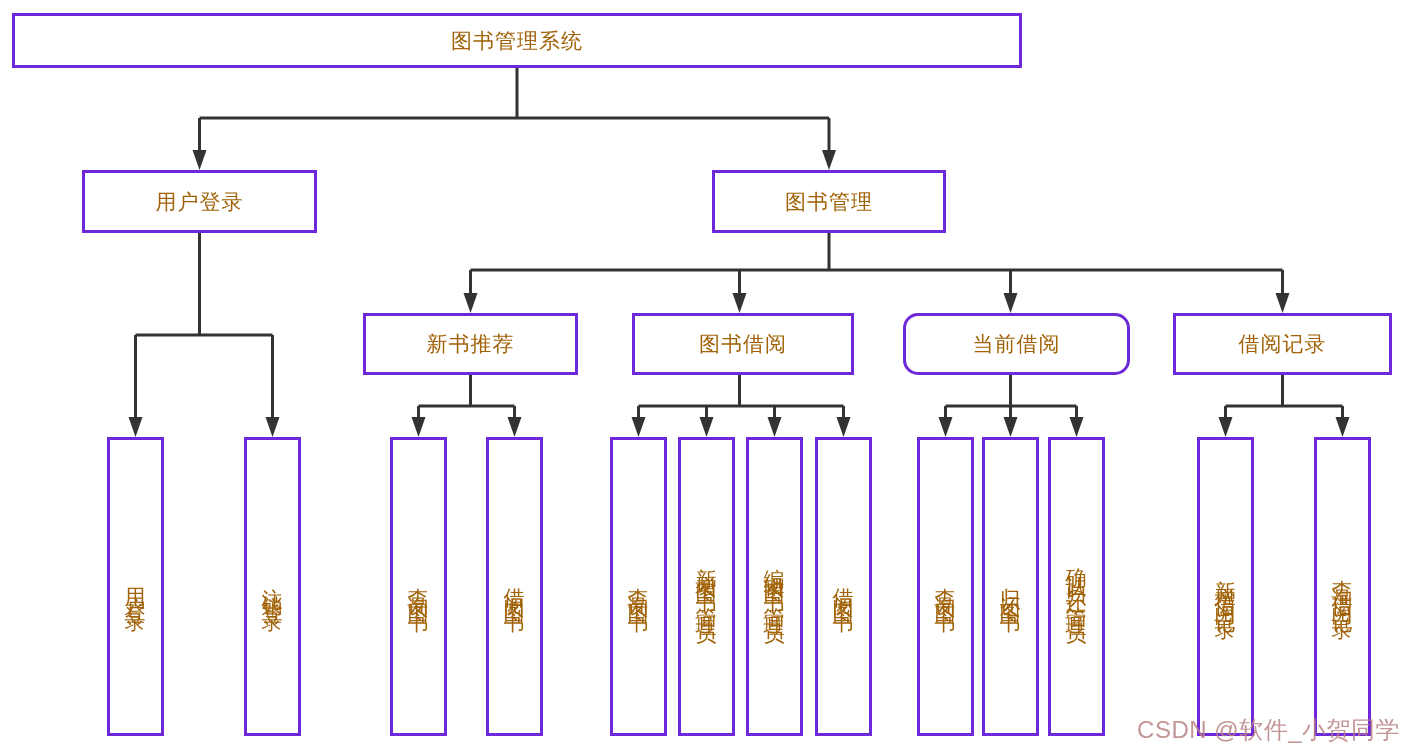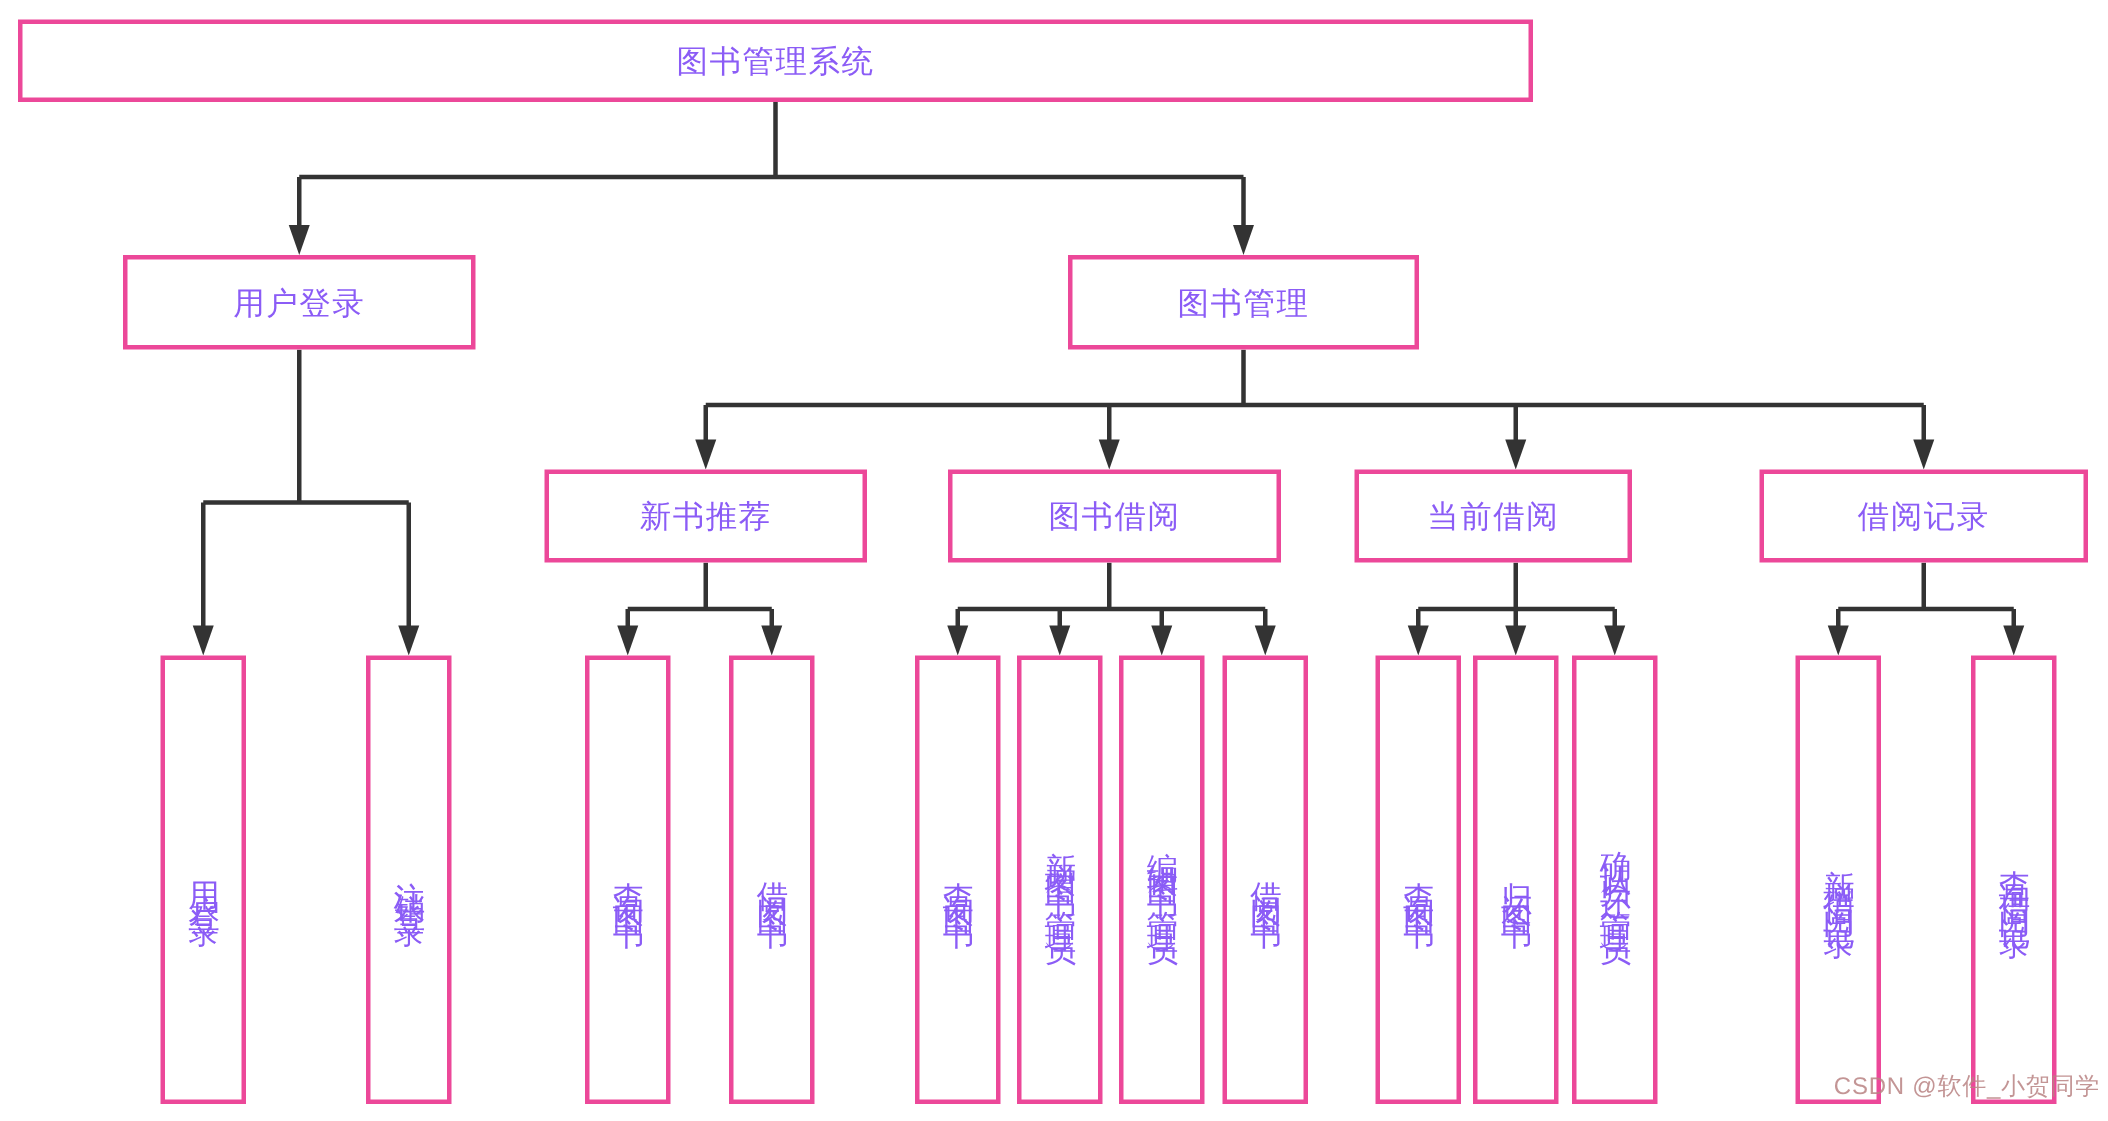--- a/index.html
+++ b/index.html
@@ -17,45 +17,45 @@
   }
   #connectors {
     position: absolute;
     left: 0;
     top: 0;
     pointer-events: none;
   }
   .box {
     position: absolute;
     box-sizing: border-box;
-    border: 3px solid #ec4899;
+    border: 3px solid #6d28d9;
     background: #ffffff;
     display: flex;
     align-items: center;
     justify-content: center;
-    color: #8b5cf6;
+    color: #a16207;
     font-size: 21px;
     letter-spacing: 1px;
     text-align: center;
   }
   .vbox {
     letter-spacing: 0;
   }
   .vbox .vtext {
     writing-mode: vertical-rl;
     text-orientation: mixed;
     letter-spacing: 8px;
     line-height: 1;
     white-space: nowrap;
   }
   .watermark {
     position: absolute;
     right: 5px;
     top: 714px;
-    font-size: 16px;
+    font-size: 24px;
     letter-spacing: 0.5px;
     color: rgba(185, 130, 130, 0.85);
     z-index: 5;
     white-space: nowrap;
   }
 </style>
 </head>
 <body>
 
 <div id="stage">
@@ -96,21 +96,21 @@
     </g>
   </svg>
 
   <div class="box" style="left:12px; top:13px; width:1010px; height:55px;">图书管理系统</div>
 
   <div class="box" style="left:82px; top:170px; width:235px; height:63px;">用户登录</div>
   <div class="box" style="left:363px; top:313px; width:215px; height:62px;">新书推荐</div>
 
   <div class="box" style="left:712px; top:170px; width:234px; height:63px;">图书管理</div>
   <div class="box" style="left:632px; top:313px; width:222px; height:62px;">图书借阅</div>
-  <div class="box" style="left:903px; top:313px; width:185px; height:62px;">当前借阅</div>
+  <div class="box" style="left:903px; top:313px; width:227px; height:62px;border-radius:15px;">当前借阅</div>
   <div class="box" style="left:1173px; top:313px; width:219px; height:62px;">借阅记录</div>
 
   <div class="box vbox" style="left:107px; top:437px; width:57px; height:299px;">
     <span class="vtext">用户登录</span>
   </div>
   <div class="box vbox" style="left:244px; top:437px; width:57px; height:299px;">
     <span class="vtext">注销登录</span>
   </div>
 
   <div class="box vbox" style="left:390px; top:437px; width:57px; height:299px;">

